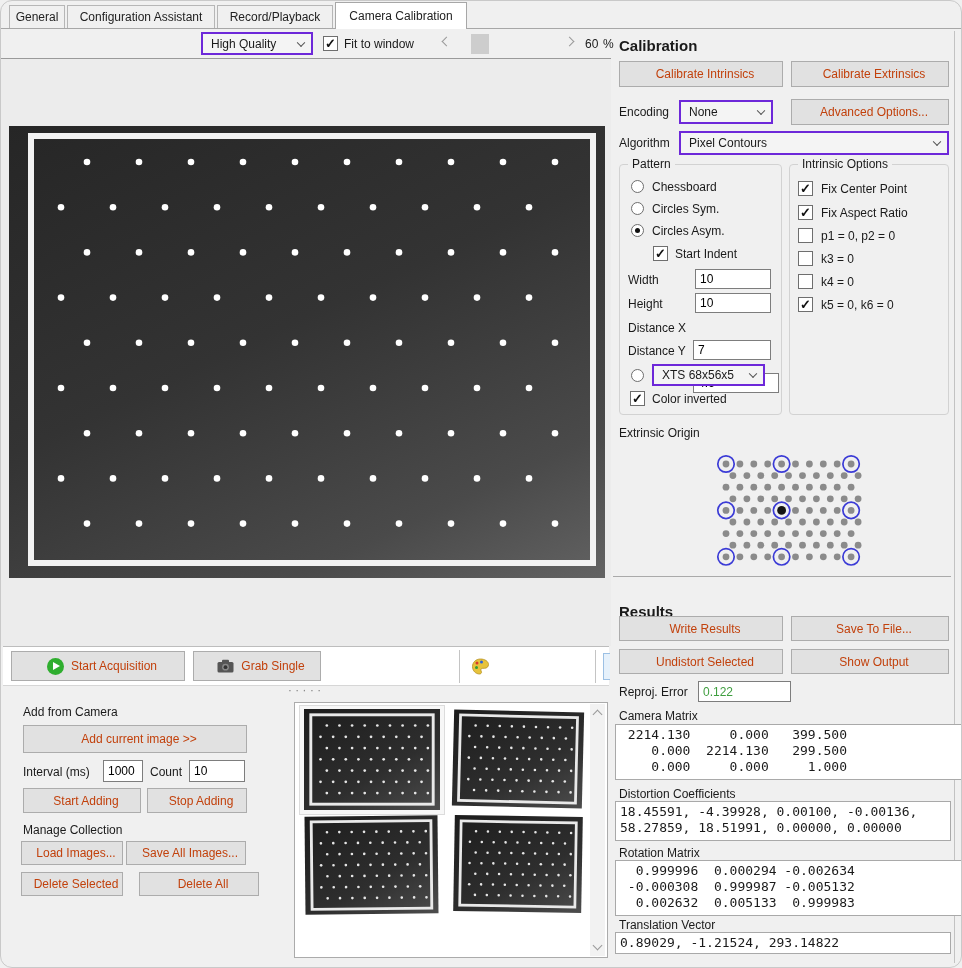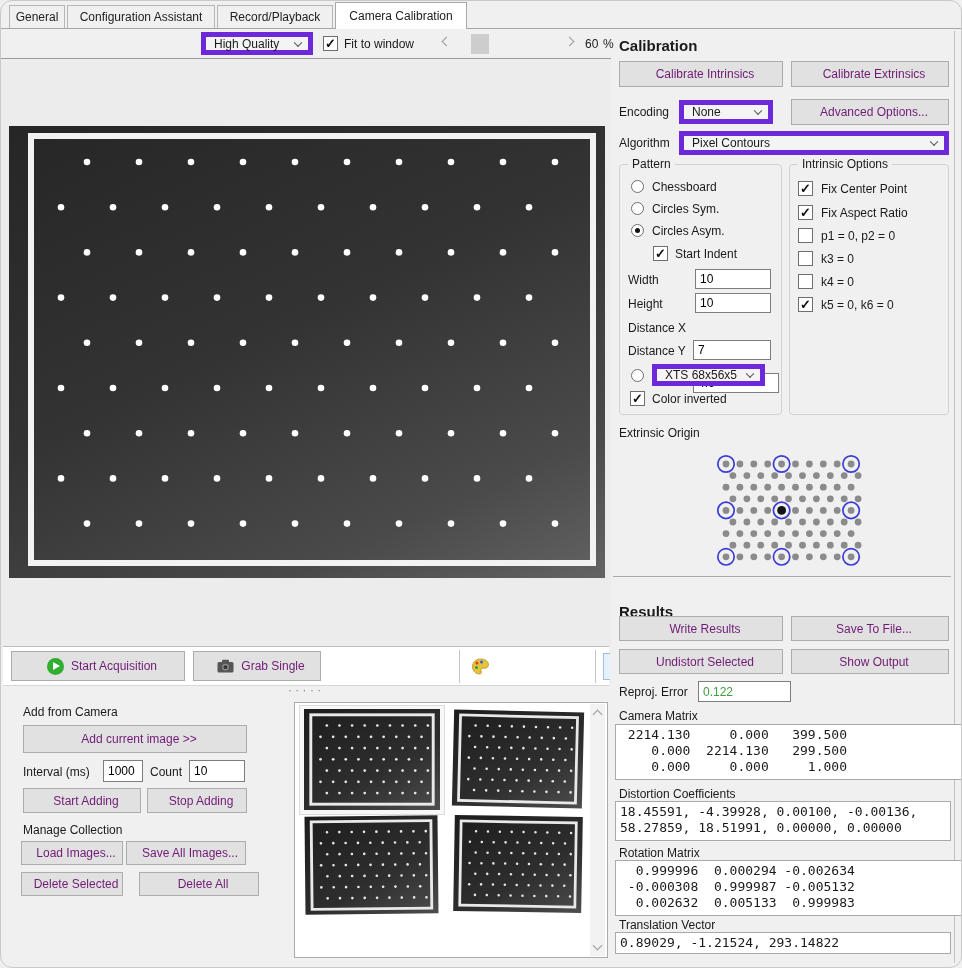--- a/index.html
+++ b/index.html
@@ -9,21 +9,21 @@
   .abs { position:absolute; }
   .lbl { position:absolute; font-size:12px; white-space:nowrap; }
   .hdr { position:absolute; font-size:15px; font-weight:bold; white-space:nowrap; }
 
   
   .tab { position:absolute; top:4px; height:23px; font-size:12px; display:flex; align-items:center; justify-content:center; background:#f0f0f0; border:1px solid #b6b6b6; border-bottom:none; color:#222; }
   .tab.active { top:1px; height:27px; background:#ffffff; z-index:5; border-color:#a7a7a7; }
   #tabline { position:absolute; top:27px; left:0; width:962px; height:1px; background:#a7a7a7; }
 
   
-  .combo { position:absolute; background:#f4f4f4; border:5px solid #6d28d9; font-size:12px; display:flex; align-items:center; padding:0 22px 0 8px; white-space:nowrap; }
+  .combo { position:absolute; background:#f4f4f4; border:2px solid #6d28d9; font-size:12px; display:flex; align-items:center; padding:0 22px 0 8px; white-space:nowrap; }
   .combo .chev { position:absolute; right:7px; top:50%; width:6px; height:6px; border-right:1.5px solid #555; border-bottom:1.5px solid #555; transform:translateY(-70%) rotate(45deg); }
   .cb { position:absolute; width:15px; height:15px; background:#fff; border:1px solid #6e6e6e; font-size:13px; line-height:13px; text-align:center; color:#111; }
   .cb .mark { display:none; font-weight:bold; }
   .cb.on .mark { display:block; }
   .radio { position:absolute; width:13px; height:13px; background:#fff; border:1px solid #6e6e6e; border-radius:50%; }
   .radio.on::after { content:""; position:absolute; left:3px; top:3px; width:5px; height:5px; border-radius:50%; background:#111; }
 
   .slider { position:absolute; left:437px; top:33px; width:140px; height:20px; background:#f0f0f0; }
   .slider .arrow { position:absolute; top:4px; width:7px; height:7px; border-left:1.6px solid #9a9a9a; border-bottom:1.6px solid #9a9a9a; }
   .slider .a-left { left:5px; transform:rotate(45deg); }
@@ -32,21 +32,21 @@
 
   #hline1 { position:absolute; top:57px; left:0; width:610px; height:1px; background:#9a9a9a; }
 
   
   #viewer { position:absolute; left:0; top:58px; width:610px; height:587px; background:#ececec; }
   #camimg { position:absolute; left:8px; top:67px; width:596px; height:452px; background:linear-gradient(155deg,#262626 0%,#333333 45%,#4a4a4a 80%,#757575 115%); }
   #camimg svg { position:absolute; left:0; top:0; }
 
   
   #acqbar { position:absolute; left:2px; top:645px; width:606px; height:40px; background:#ffffff; border-top:1px solid #bdbdbd; border-bottom:1px solid #d6d6d6; }
-  .btn { position:absolute; background:#e1e1e1; border:1px solid #acacac; font-size:12px; display:flex; align-items:center; justify-content:center; gap:7px; color:#701a75; cursor:default;padding-left:8px; }
+  .btn { position:absolute; background:#e1e1e1; border:1px solid #acacac; font-size:12px; display:flex; align-items:center; justify-content:center; gap:7px; color:#c2410c; cursor:default;padding-left:8px; }
   .vsep { position:absolute; width:1px; background:#c4c4c4; }
   .play-ic { width:17px; height:17px; border-radius:50%; background:#2fae2f; position:relative; flex:0 0 auto; }
   .play-ic::after { content:""; position:absolute; left:6px; top:4px; border-left:7px solid #fff; border-top:4.5px solid transparent; border-bottom:4.5px solid transparent; }
   #sliver { position:absolute; left:600px; top:6px; width:7px; height:27px; background:#e6f1fb; border:1px solid #9cc0e4; border-right:none; }
 
   #splitdots { position:absolute; left:283px; top:681px; width:44px; font-size:13px; letter-spacing:3px; color:#8a8a8a; text-align:center; }
 
   
   .tb { position:absolute; background:#fff; border:1px solid #7d7d7d; font-size:12px; padding:1px 4px; font-family:"Liberation Sans",sans-serif; }
 

